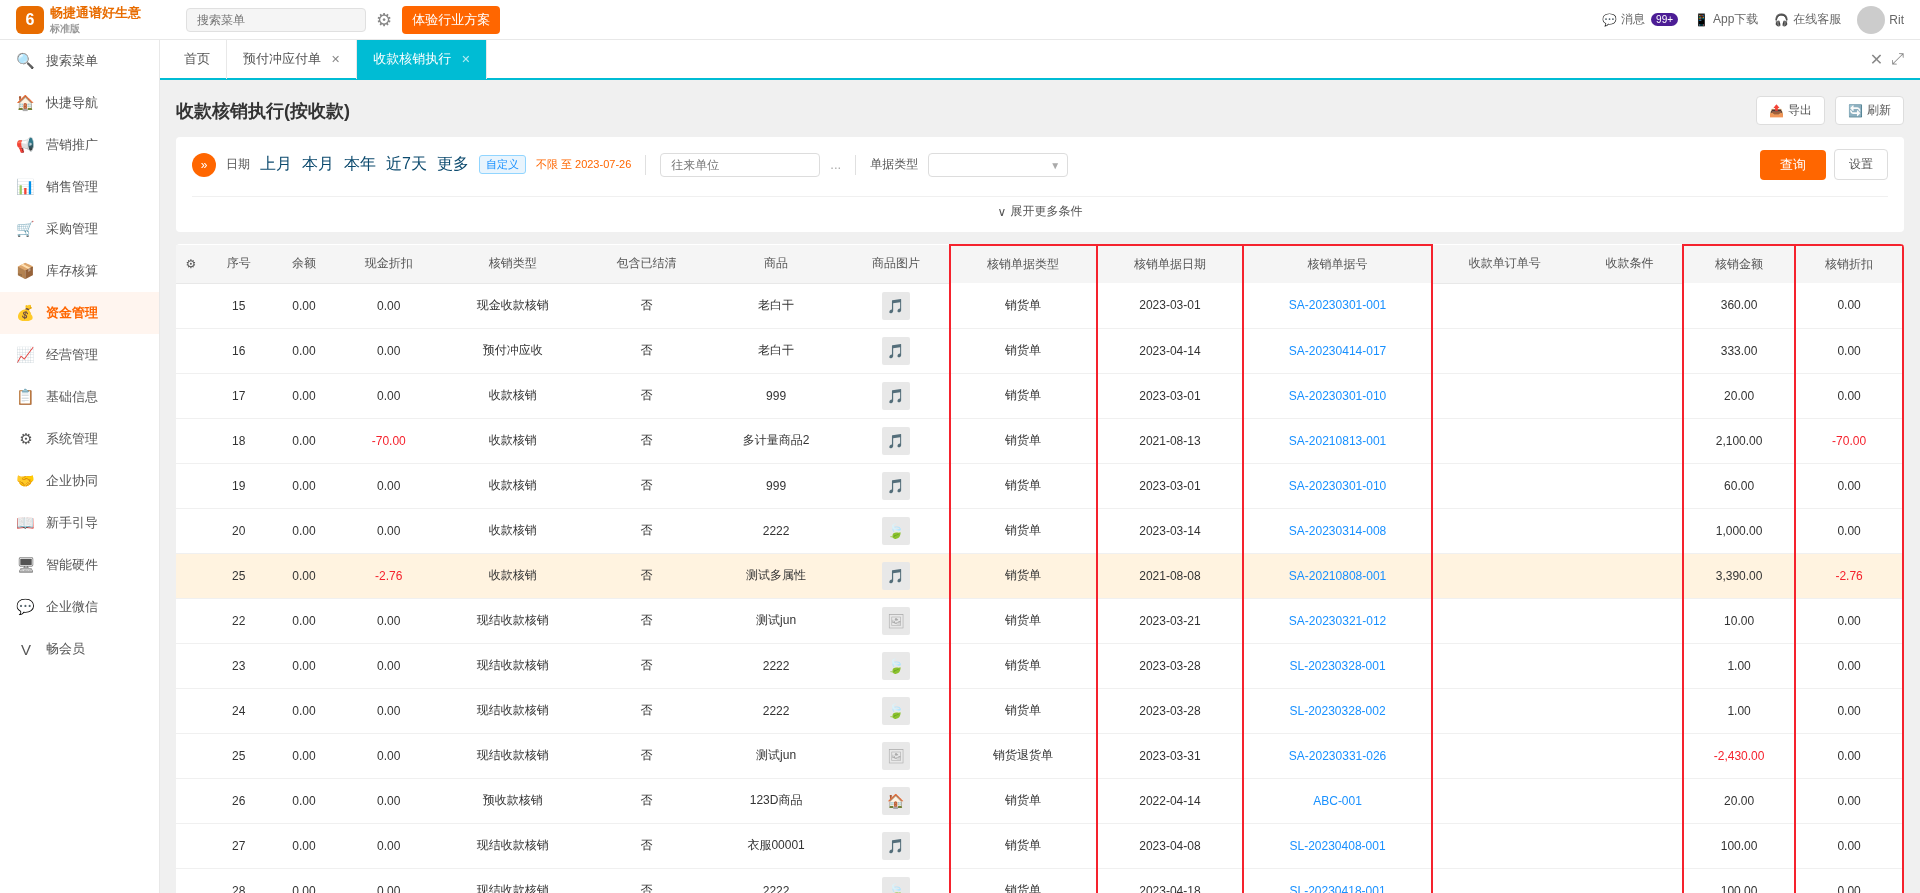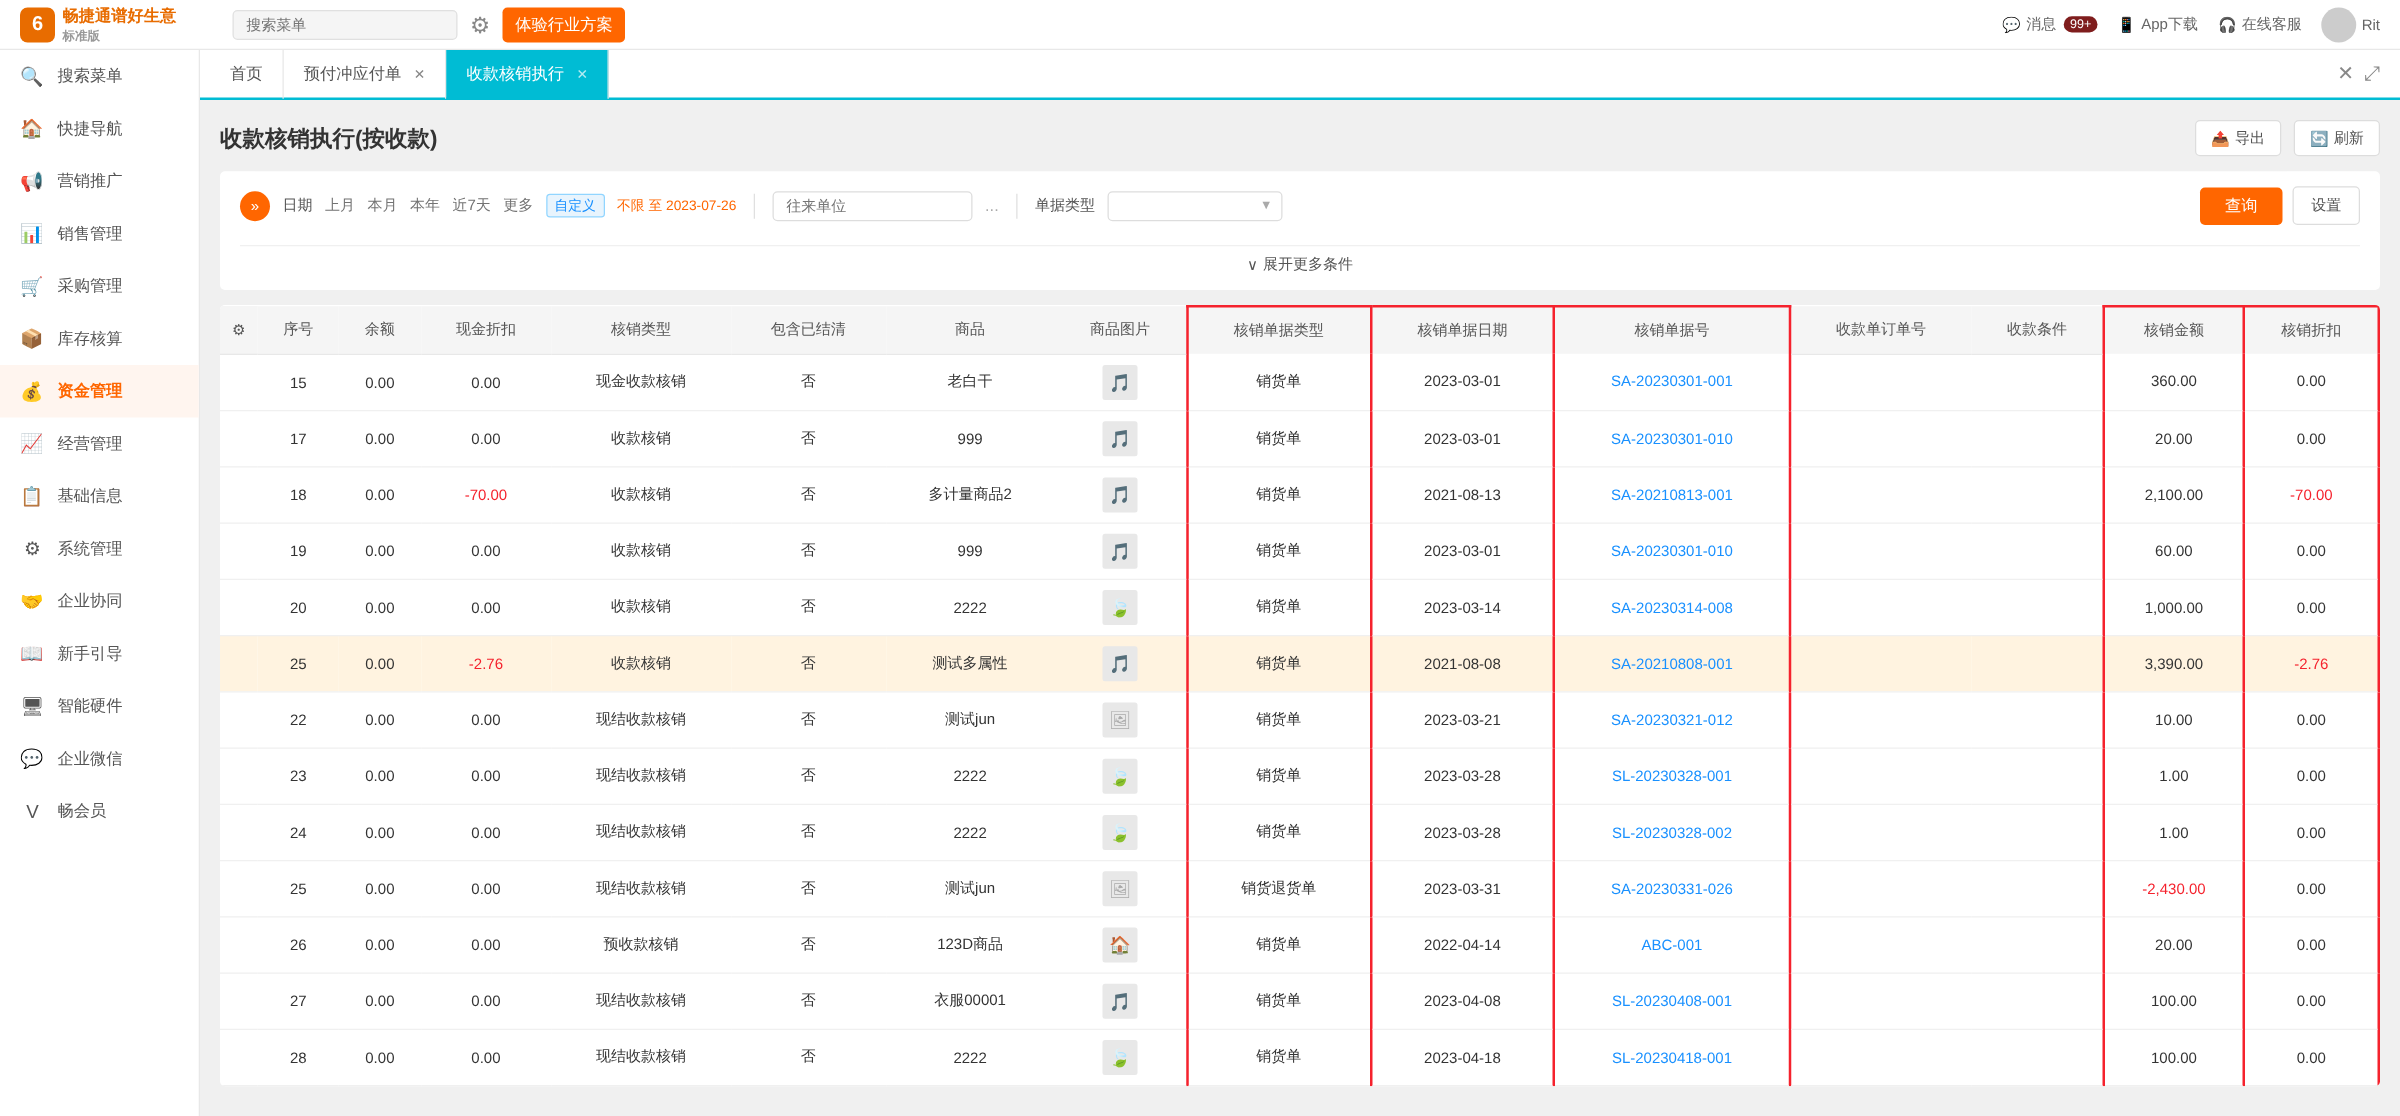--- a/index.html
+++ b/index.html
@@ -62,21 +62,21 @@
       cursor: pointer;
     }
     .topbar-right {
       display: flex;
       align-items: center;
       gap: 16px;
       font-size: 12px;
       color: #666;
     }
     .badge {
-      background: #7f1d1d;
+      background: #4c1d95;
       color: white;
       border-radius: 10px;
       padding: 1px 5px;
       font-size: 10px;
       margin-left: 2px;
     }
     .topbar-right-item {
       display: flex;
       align-items: center;
       gap: 4px;
@@ -220,21 +220,21 @@
       background: #f60;
       border-radius: 50%;
       display: flex;
       align-items: center;
       justify-content: center;
       color: white;
       cursor: pointer;
       font-size: 12px;
     }
     .filter-label { color: #555; font-size: 12px; }
-    .filter-link { color: #737373; font-size: 12px; cursor: pointer; }
+    .filter-link { color: #0c4a6e; font-size: 16px; cursor: pointer; }
     .filter-custom {
       background: #e8f4fd;
       color: #1890ff;
       border: 1px solid #91d5ff;
       border-radius: 3px;
       padding: 1px 6px;
       font-size: 11px;
     }
     .filter-date { color: #f60; font-size: 11px; }
     .filter-input {
@@ -578,20 +578,39 @@
     <td style="border-left:2px solid #f5222d;border-right:2px solid #f5222d;">销货单</td>
     <td style="border-left:2px solid #f5222d;border-right:2px solid #f5222d;">2023-03-01</td>
     <td style="border-left:2px solid #f5222d;border-right:2px solid #f5222d;" class="link-cell">SA-20230301-001</td>
     <td></td>
     <td></td>
     <td class="" style="border-left:2px solid #f5222d;border-right:2px solid #f5222d;">360.00</td>
     <td class="" style="border-left:2px solid #f5222d;border-right:2px solid #f5222d;">0.00</td>
   </tr>
               <tr>
     <td></td>
+    <td>16</td>
+    <td>0.00</td>
+    <td class="">0.00</td>
+    <td>预付冲应收</td>
+    <td>否</td>
+    <td>老白干</td>
+    <td>
+                  <div class="img-placeholder">🎵</div>
+                </td>
+    <td style="border-left:2px solid #f5222d;border-right:2px solid #f5222d;">销货单</td>
+    <td style="border-left:2px solid #f5222d;border-right:2px solid #f5222d;">2023-04-14</td>
+    <td style="border-left:2px solid #f5222d;border-right:2px solid #f5222d;" class="link-cell">SA-20230414-017</td>
+    <td></td>
+    <td></td>
+    <td class="" style="border-left:2px solid #f5222d;border-right:2px solid #f5222d;">333.00</td>
+    <td class="" style="border-left:2px solid #f5222d;border-right:2px solid #f5222d;">0.00</td>
+  </tr>
+              <tr>
+    <td></td>
     <td>17</td>
     <td>0.00</td>
     <td class="">0.00</td>
     <td>收款核销</td>
     <td>否</td>
     <td>999</td>
     <td>
                   <div class="img-placeholder">🎵</div>
                 </td>
     <td style="border-left:2px solid #f5222d;border-right:2px solid #f5222d;">销货单</td>

